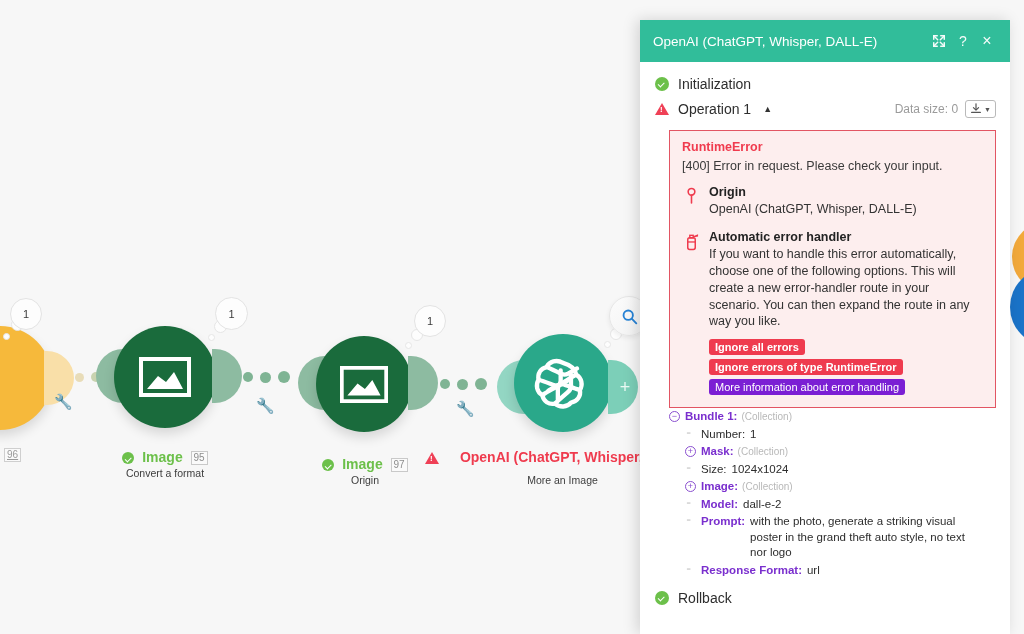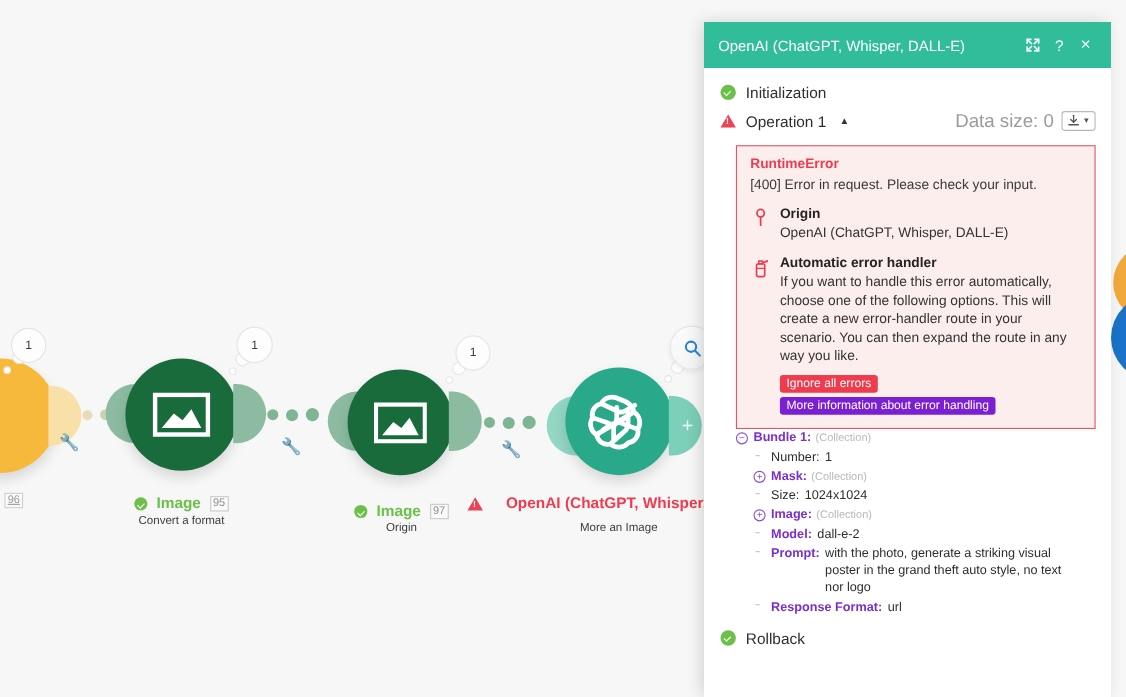--- a/index.html
+++ b/index.html
@@ -133,21 +133,21 @@
   }
 
   .sect-row {
     display: flex; align-items: center; gap: 9px;
     padding: 4px 14px 4px 15px; font-size: 14px; color: #2e2e2e;
   }
   .sect-row .cap { white-space: nowrap; }
   .caret-up { font-size: 9px; color: #333; margin-left: 3px; }
 
   .datasize-wrap { margin-left: auto; display:flex; align-items:center; gap:7px; }
-  .datasize-text { font-size: 17px; color: #9b9b9b; }
+  .datasize-text { font-size: 12px; color: #9b9b9b; }
   .dl-btn {
     border: 1px solid #b9b9b9; border-radius: 3px; background: #fff;
     padding: 2px 4px; display:flex; align-items:center; gap:2px;
     font-size: 11px; color: #555; cursor: pointer;
   }
 
   
   .err-box {
     margin: 8px 14px 0 29px;
     border: 1px solid #e25563;
@@ -160,21 +160,21 @@
   .err-sub { display: flex; gap: 9px; margin-top: 12px; }
   .err-ico { width: 18px; flex: 0 0 18px; color: #ef3b4e; display:flex; justify-content:center; padding-top:2px; }
   .err-sub-h { font-weight: bold; font-size: 12.5px; color: #232323; }
   .err-sub-t { font-size: 12.5px; color: #333; margin-top: 2px; line-height: 1.35; }
 
   .tag-list { margin-top: 9px; display: flex; flex-direction: column; align-items: flex-start; gap: 4px; }
   .tag {
     color: #fff; font-size: 11px; padding: 2px 6px; border-radius: 3px;
     cursor: pointer; white-space: nowrap;
   }
-  .tag.red { background: #ef3b4e; }
+  .tag.red { background: #ef3b4e; font-weight: bold; }
   .tag.purple { background: #7b1fd4; }
 
   
   .input-label { font-size: 11.5px; color: #5a5a5a; margin: 11px 0 3px 29px; letter-spacing: .4px; }
   .tree { margin-left: 29px; font-size: 11.5px; color: #2d2d2d; }
   .trow { display: flex; align-items: flex-start; line-height: 15.5px; padding: 1px 0; }
   .exp {
     width: 11px; height: 11px; border-radius: 50%; border: 1.2px solid #8a4fd0;
     color: #8a4fd0; font-size: 9px; line-height: 8.5px; text-align: center;
     margin-right: 5px; cursor: pointer; flex: 0 0 11px; margin-top: 2px;
@@ -378,20 +378,21 @@
               <rect x="6.2" y="3.4" width="3.6" height="2.8" fill="none" stroke="#ef3b4e" stroke-width="1.5"></rect>
               <path d="M9.6 4.4 L15 2.2 L15 4.6 L9.6 5.6 Z" fill="#ef3b4e"></path>
               <line x1="4" y1="10.5" x2="12" y2="10.5" stroke="#ef3b4e" stroke-width="1.4"></line>
             </svg>
           </div>
           <div>
             <div class="err-sub-h">Automatic error handler</div>
             <div class="err-sub-t">If you want to handle this error automatically, choose one of the following options. This will create a new error-handler route in your scenario. You can then expand the route in any way you like.</div>
             <div class="tag-list">
               <span class="tag red">Ignore all errors</span>
+              <span class="tag red">Ignore errors of type RuntimeError</span>
               <span class="tag purple">More information about error handling</span>
             </div>
           </div>
         </div>
       </div>
 
       <div class="tree">
 
         <div class="trow">
           <span class="exp">−</span>

